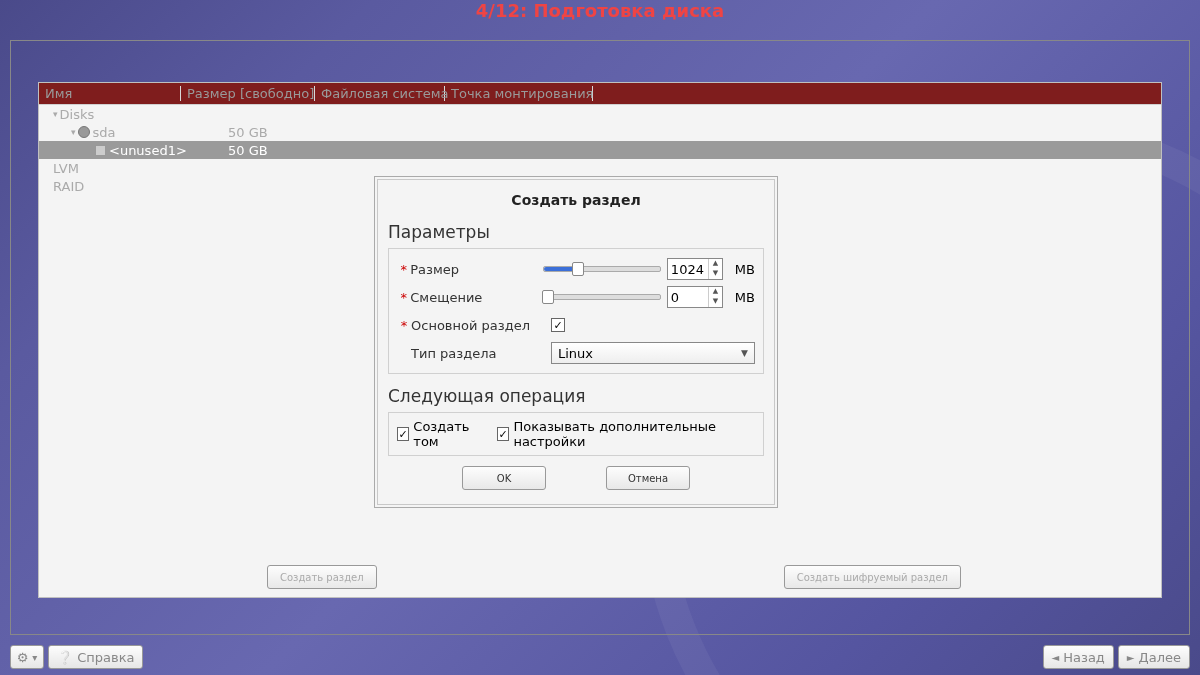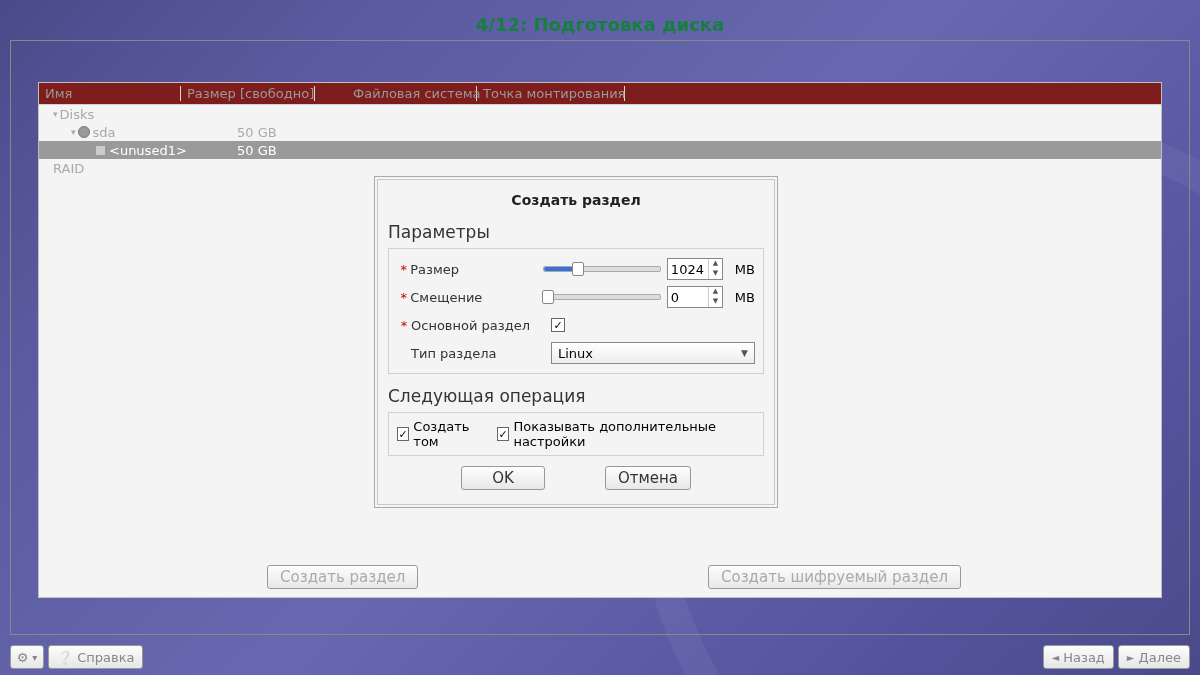--- a/index.html
+++ b/index.html
@@ -1,29 +1,29 @@
 <!DOCTYPE html>
 <html><head>
 <meta charset="utf-8">
 <style>
 * { box-sizing: border-box; margin: 0; padding: 0; font-family: "DejaVu Sans", Arial, sans-serif; }
 body { width: 1200px; height: 675px; background: linear-gradient(135deg, #4a4a8a 0%, #5a5aa0 20%, #6868b0 50%, #5555a0 80%, #4a4a8a 100%); overflow: hidden; position: relative; }
 body::before { content: ""; position: absolute; right: -200px; bottom: -200px; width: 700px; height: 700px; border: 30px solid rgba(255,255,255,0.05); border-radius: 50%; }
-.title-bar { text-align: center; color: #15803d; font-size: 18px; font-weight: bold; padding: 14px 0 10px; }
+.title-bar { text-align: center; color: #ef4444; font-size: 18px; font-weight: bold; padding: 0 0 10px; }
 .outer-frame { position: absolute; left: 10px; right: 10px; top: 40px; bottom: 40px; border: 1px solid #888; background: transparent; }
 .main-panel { position: absolute; left: 38px; right: 38px; top: 82px; width: 1124px; height: 516px; background: #f4f4f4; border: 1px solid #c0c0c0; }
 .tree-header { display: flex; background: #7f1d1d; border-bottom: 1px solid #d0d0d0; font-size: 13px; color: #999; height: 22px; align-items: center; }
 .th { padding: 0 6px; border-right: 1px solid #d8d8d8; white-space: nowrap; }
-.th1 { width: 142px; } .th2 { width: 134px; } .th3 { width: 130px; margin-left: 32px; } .th4 { width: 148px; } .th5 { flex: 1; border-right: none; }
+.th1 { width: 142px; } .th2 { width: 134px; } .th3 { width: 130px; } .th4 { width: 148px; } .th5 { flex: 1; border-right: none; }
 .tree-body { font-size: 13px; color: #aaa; }
 .row { display: flex; height: 18px; align-items: center; padding-left: 4px; }
 .row.sel { background: #9a9a9a; color: #fff; }
 .ind1 { padding-left: 14px; } .ind2 { padding-left: 32px; } .ind3 { padding-left: 56px; }
 .expander { color: #aaa; font-size: 9px; margin-right: 2px; }
-.row .size { position: absolute; left: 198px; }
+.row .size { position: absolute; left: 189px; }
 .row.sel .size { color: #fff; }
 .dialog { position: absolute; left: 335px; top: 93px; width: 404px; background: #f4f4f4; border: 1px solid #aaa; padding: 2px; }
 .dialog-inner { border: 1px solid #c8c8c8; background: #f4f4f4; }
 .dlg-title { text-align: center; font-weight: bold; font-size: 14px; padding: 12px 0 10px; color: #222; }
 .section-label { font-size: 17px; padding: 4px 10px 6px; color: #333; }
 .params-box { border: 1px solid #d0d0d0; margin: 0 10px 8px; padding: 6px 8px; }
 .prow { display: flex; align-items: center; height: 28px; font-size: 13px; }
 .req { color: #c00; width: 14px; text-align: center; }
 .plabel { width: 140px; color: #333; }
 .slider { flex: 0 0 118px; height: 6px; background: #ddd; border: 1px solid #aaa; border-radius: 2px; position: relative; margin-right: 6px; }
@@ -33,21 +33,21 @@
 .spin input { width: 40px; border: none; font-size: 13px; padding: 0 3px; outline: none; }
 .spin .arrows { width: 14px; height: 100%; border-left: 1px solid #ccc; display: flex; flex-direction: column; }
 .spin .arrows span { flex: 1; font-size: 7px; text-align: center; line-height: 9px; color: #555; cursor: pointer; }
 .unit { margin-left: 12px; font-size: 13px; }
 .chk { width: 14px; height: 14px; border: 1px solid #666; background: #fff; display: inline-flex; align-items: center; justify-content: center; font-size: 11px; color: #000; cursor: pointer; }
 .dropdown { flex: 1; height: 22px; border: 1px solid #888; background: linear-gradient(#fff,#eee); display: flex; align-items: center; padding: 0 6px; font-size: 13px; cursor: pointer; position: relative; }
 .dropdown .dd-arrow { position: absolute; right: 6px; font-size: 9px; color: #555; }
 .op-box { border: 1px solid #d0d0d0; margin: 0 10px 10px; padding: 6px 8px; display: flex; gap: 10px; align-items: center; font-size: 13px; }
 .op-box label { display: flex; align-items: center; gap: 4px; }
 .dlg-buttons { display: flex; justify-content: center; gap: 60px; padding: 0 0 14px; }
-.btn { min-width: 84px; height: 24px; background: linear-gradient(#fdfdfd,#e8e8e8); border: 1px solid #999; border-radius: 3px; font-size: 15px; cursor: pointer; display: inline-flex; align-items: center; justify-content: center; padding: 0 12px; color: #333; }
+.btn { min-width: 84px; height: 24px; background: linear-gradient(#fdfdfd,#e8e8e8); border: 1px solid #999; border-radius: 3px; font-size: 10px; cursor: pointer; display: inline-flex; align-items: center; justify-content: center; padding: 0 12px; color: #333; }
 .btn.disabled { color: #aaa; }
 .bottom-actions { position: absolute; left: 0; right: 0; bottom: 8px; display: flex; justify-content: space-between; padding: 0 200px 0 228px; }
 .footer { position: absolute; left: 10px; right: 10px; bottom: 6px; display: flex; justify-content: space-between; align-items: center; }
 .footer-left, .footer-right { display: flex; gap: 4px; }
 .fbtn { height: 24px; background: linear-gradient(#fdfdfd,#e6e6e6); border: 1px solid #999; border-radius: 3px; font-size: 13px; color: #888; display: inline-flex; align-items: center; padding: 0 8px; gap: 4px; cursor: pointer; }
 .fbtn .arr { font-size: 10px; }
 .small-icon-btn { width: 34px; justify-content: center; padding: 0 4px; }
 .disk-icon { display:inline-block; width:12px; height:12px; border-radius:50%; background:#999; border:1px solid #777; vertical-align:middle; margin-right:3px;}
 .part-icon { display:inline-block; width:11px; height:11px; background:#ccc; border:1px solid #999; vertical-align:middle; margin-right:3px;}
 </style>
@@ -73,20 +73,23 @@
     <div class="row ind2">
       <span class="expander">▾</span>
       <span class="disk-icon"></span>
       <span>sda</span>
       <span class="size">50 GB</span>
     </div>
     <div class="row ind3 sel">
       <span class="part-icon"></span>
       <span>&lt;unused1&gt;</span>
       <span class="size">50 GB</span>
+    </div>
+    <div class="row ind1">
+      <span>LVM</span>
     </div>
     <div class="row ind1">
       <span>RAID</span>
     </div>
   </div>
 
   <div class="dialog">
     <div class="dialog-inner">
       <div class="dlg-title">Создать раздел</div>
 

